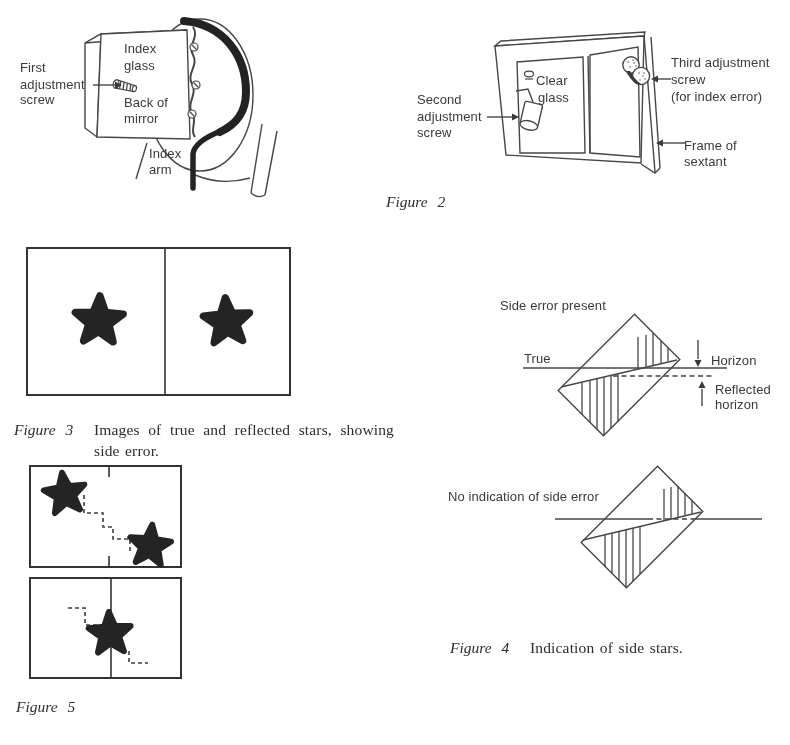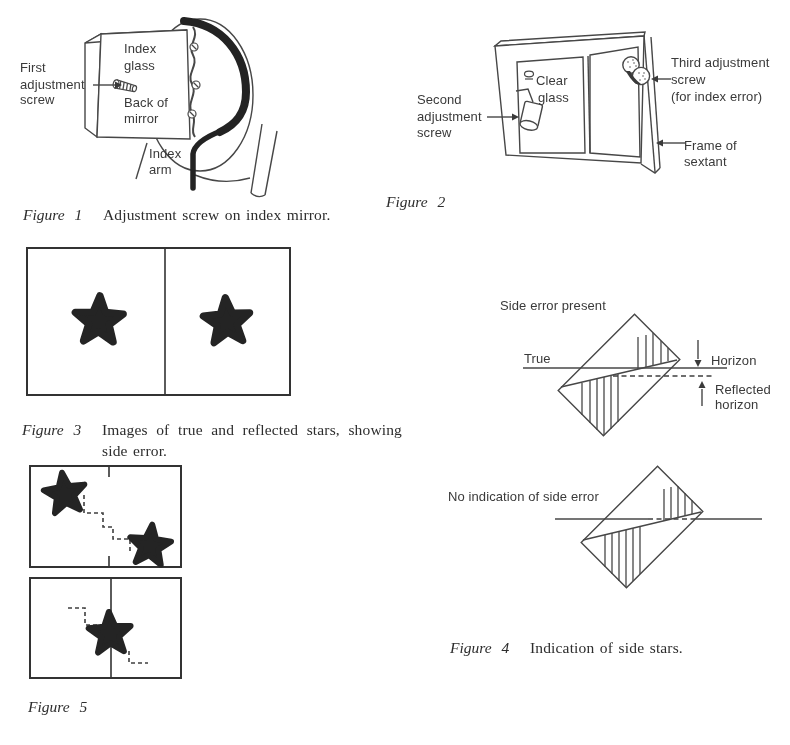--- a/index.html
+++ b/index.html
@@ -85,24 +85,20 @@
       <text class="sl" x="20" y="89">adjustment</text>
       <text class="sl" x="20" y="104">screw</text>
       <text class="sl" x="124" y="53">Index</text>
       <text class="sl" x="124" y="70">glass</text>
       <text class="sl" x="124" y="107">Back of</text>
       <text class="sl" x="124" y="123">mirror</text>
       <text class="sl" x="149" y="158">Index</text>
       <text class="sl" x="149" y="174">arm</text>
     </svg>
   </div>
-  <div class="caption" style="left:23px;top:204px;width:330px">
-    <span class="figlab">Figure 1</span>
-    <span class="figtext">Adjustment screw on index mirror.</span>
-  </div>
 
   <div class="fig" style="left:405px;top:0">
     <svg width="385" height="180" viewBox="0 0 385 180">
 
       <g>
         <line class="ink" x1="239" y1="35" x2="250" y2="172"></line>
         <line class="ink" x1="246" y1="37" x2="255" y2="168"></line>
         <path class="ink" d="M236,164 L250,173 L255,168"></path>
       </g>
 
@@ -173,21 +169,21 @@
   </div>
 
   <div class="fig" style="left:26px;top:247px">
     <svg width="266" height="150" viewBox="0 0 266 150">
       <rect x="1" y="1" width="263" height="147" fill="#fff" stroke="#333" stroke-width="2"></rect>
       <line x1="139" y1="1" x2="139" y2="148" stroke="#333" stroke-width="1.6"></line>
       <use href="#starP" class="star" stroke-width="7" transform="translate(73,74) rotate(2) scale(1.05)"></use>
       <use href="#starP" class="star" stroke-width="7" transform="translate(201,75) rotate(-4) scale(1.02)"></use>
     </svg>
   </div>
-  <div class="caption" style="left:22px;top:419px;width:382px">
+  <div class="caption" style="left:14px;top:419px;width:382px">
     <span class="figlab">Figure 3</span>
     <span class="figtext" style="width:300px">Images of true and reflected stars, showing side error.</span>
   </div>
 
   <div class="fig" style="left:430px;top:288px">
     <svg width="360" height="310" viewBox="0 0 360 310">
 
       <g>
         <text class="sl" x="70" y="22">Side error present</text>
         <g transform="rotate(-45 189 87)">
@@ -267,17 +263,17 @@
 
       <g>
         <rect x="1" y="113" width="151" height="100" fill="#fff" stroke="#333" stroke-width="2"></rect>
         <line x1="82" y1="113" x2="82" y2="213" stroke="#333" stroke-width="1.6"></line>
         <path class="dash2" d="M39,143 H56 V160 H72"></path>
         <path class="dash2" d="M100,186 V198 H119"></path>
         <use href="#starP" class="star" stroke-width="6.5" transform="translate(81,169) rotate(-3) scale(0.92)"></use>
       </g>
     </svg>
   </div>
-  <div class="caption" style="left:28px;top:696px;width:390px">
+  <div class="caption" style="left:16px;top:696px;width:390px">
     <span class="figlab">Figure 5</span>
   </div>
 
 </div>
 
 </body></html>

